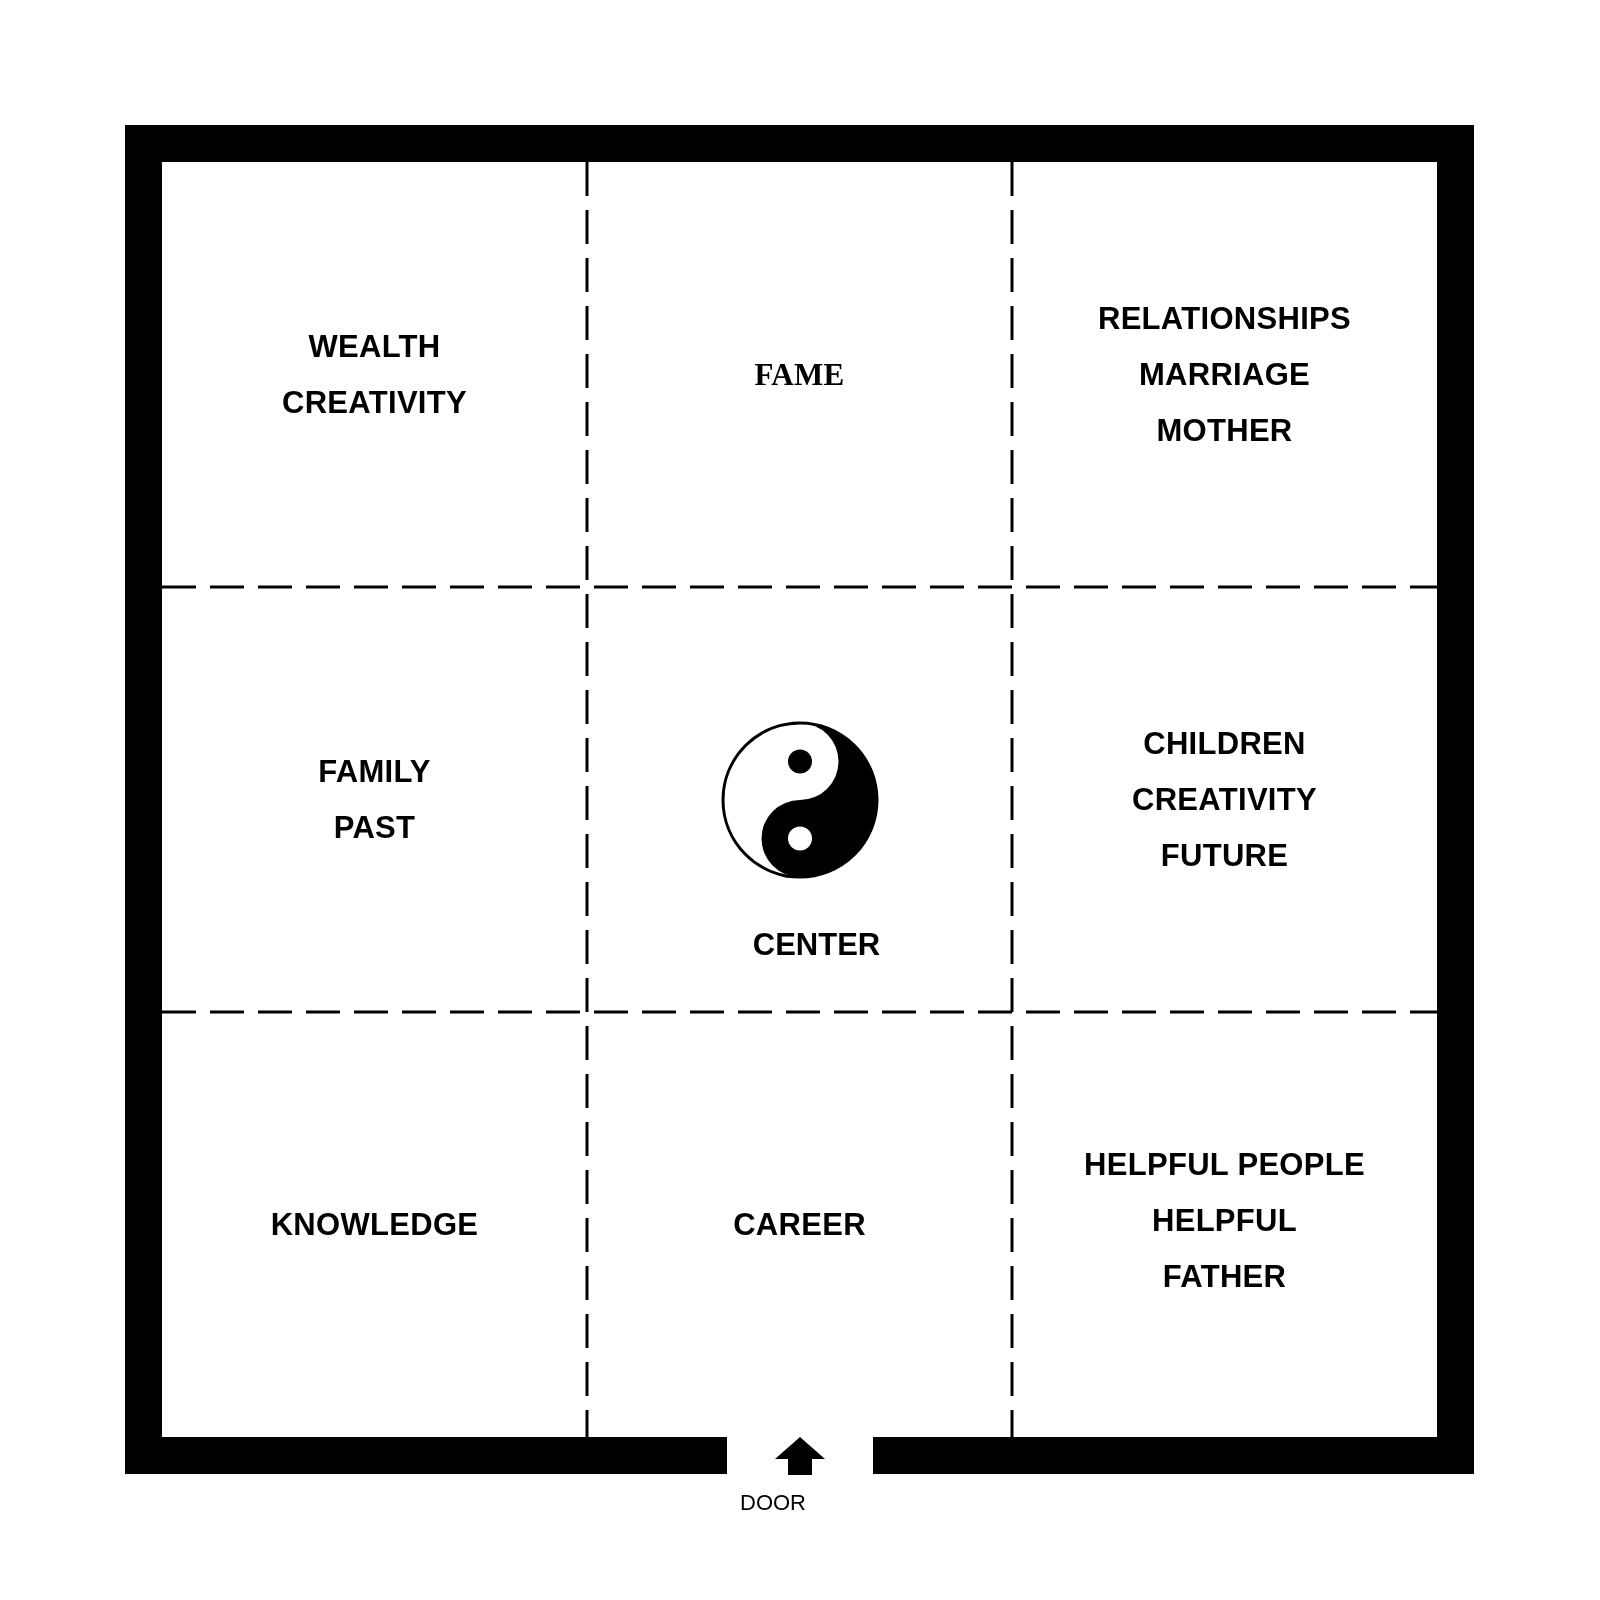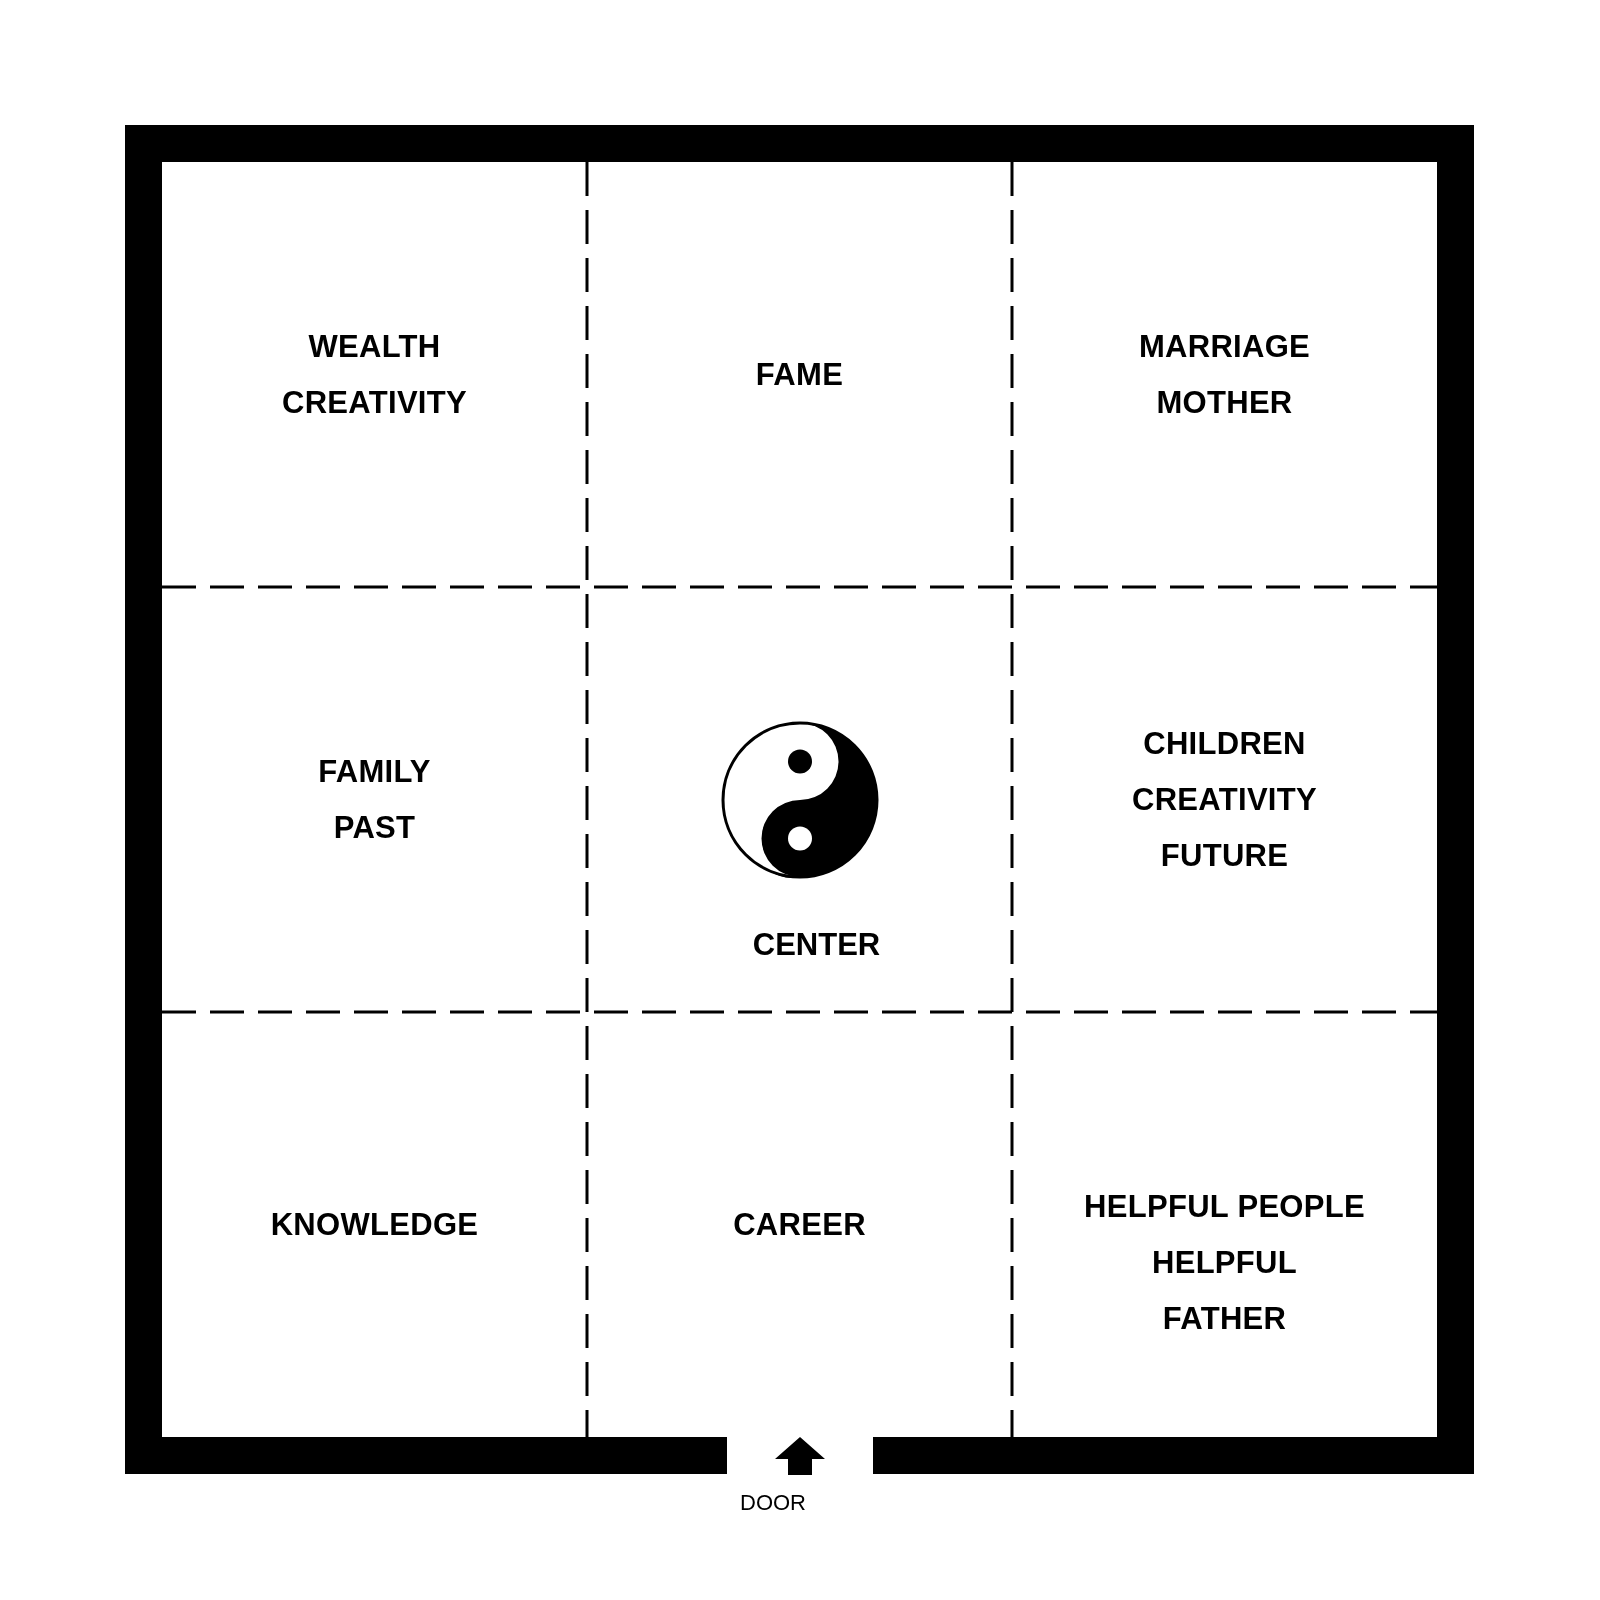--- a/index.html
+++ b/index.html
@@ -32,24 +32,25 @@
     <line x1="1012" y1="162" x2="1012" y2="1437"></line>
     <line x1="162" y1="587" x2="1437" y2="587"></line>
     <line x1="162" y1="1012" x2="1437" y2="1012"></line>
   </g>
 </svg>
 
 <div class="cell" style="left:162px;top:162px;text-align:right;">
   <div class="line">WEALTH</div>
   <div class="line">CREATIVITY</div>
 </div>
-<div class="cell" style="left:587px;top:162px;">
+<div class="cell" style="left:587px;top:162px;font-family:Liberation Serif, serif;">
   <div class="line">FAME</div>
 </div>
 <div class="cell" style="left:1012px;top:162px;">
+  <div class="line">RELATIONSHIPS</div>
   <div class="line">MARRIAGE</div>
   <div class="line">MOTHER</div>
 </div>
 
 <div class="cell" style="left:162px;top:587px;">
   <div class="line">FAMILY</div>
   <div class="line">PAST</div>
 </div>
 
 <svg class="yinyang" viewBox="-80 -80 160 160">
@@ -66,21 +67,21 @@
   <div class="line">CREATIVITY</div>
   <div class="line">FUTURE</div>
 </div>
 
 <div class="cell" style="left:162px;top:1012px;gap:39px;">
   <div class="line">KNOWLEDGE</div>
 </div>
 <div class="cell" style="left:587px;top:1012px;">
   <div class="line">CAREER</div>
 </div>
-<div class="cell" style="left:1012px;top:1050px;">
+<div class="cell" style="left:1012px;top:1008px;">
   <div class="line">HELPFUL PEOPLE</div>
   <div class="line">HELPFUL</div>
   <div class="line">FATHER</div>
 </div>
 
 <svg class="door-arrow" viewBox="0 0 50 38">
   <polygon points="25,0 50,22 37,22 37,38 13,38 13,22 0,22" fill="#000"></polygon>
 </svg>
 <div class="door-label">DOOR</div>
 

